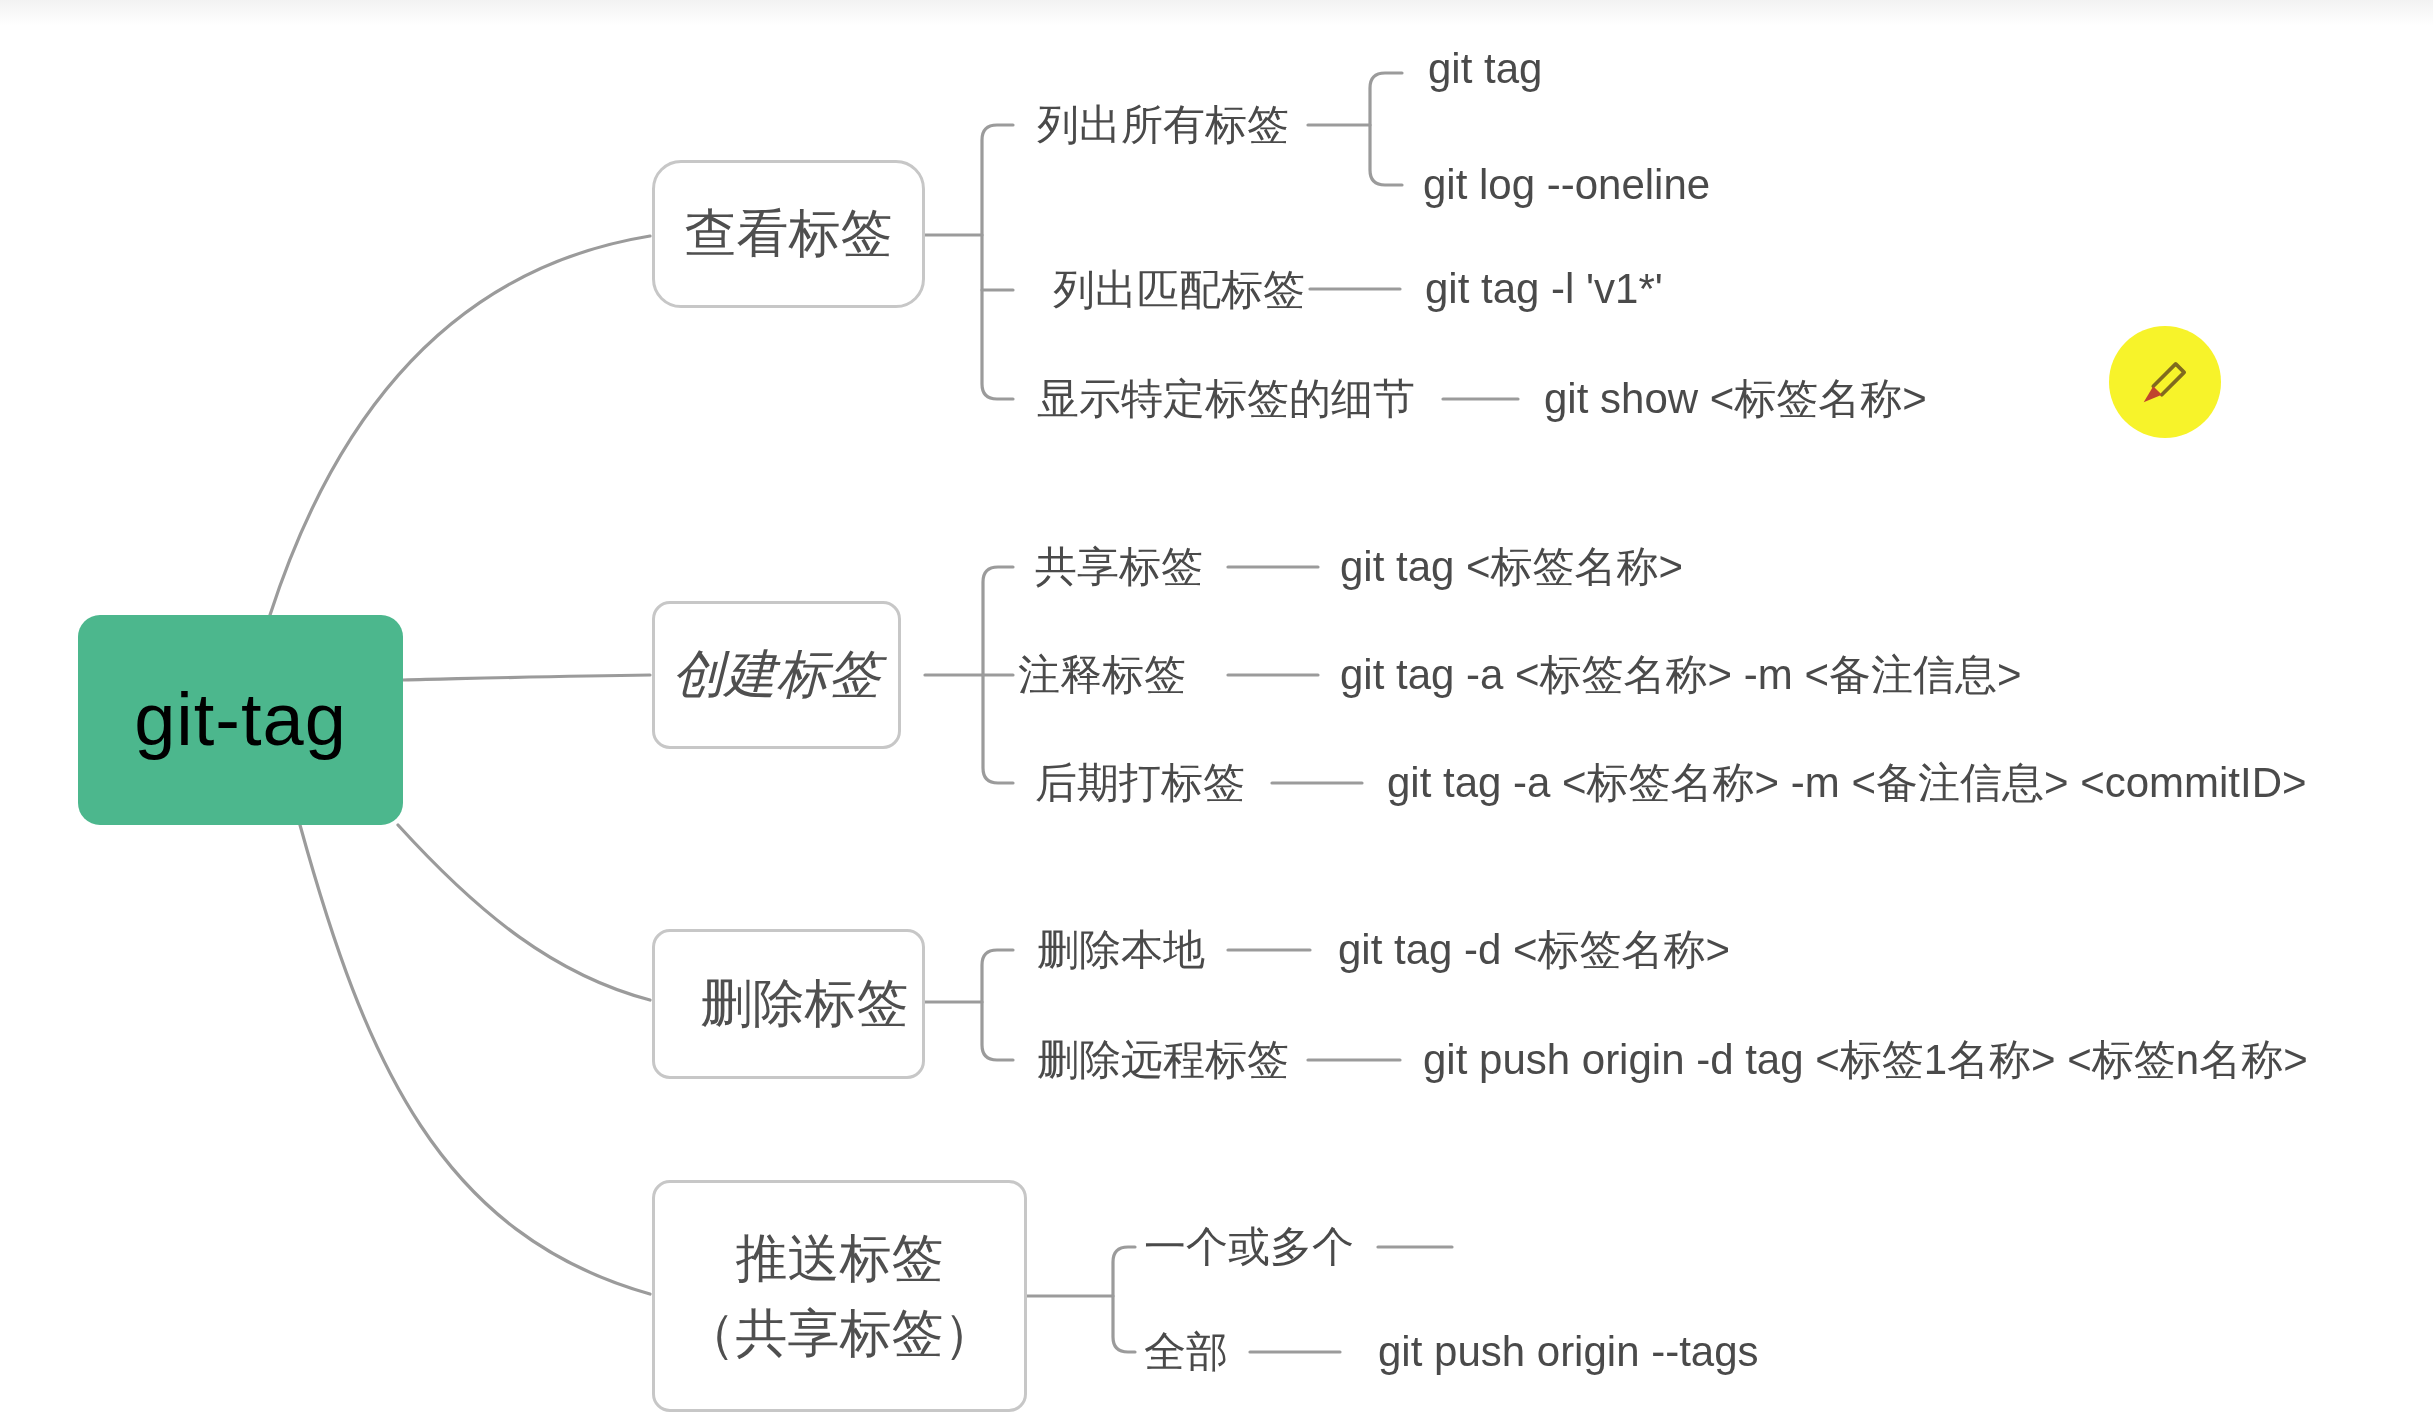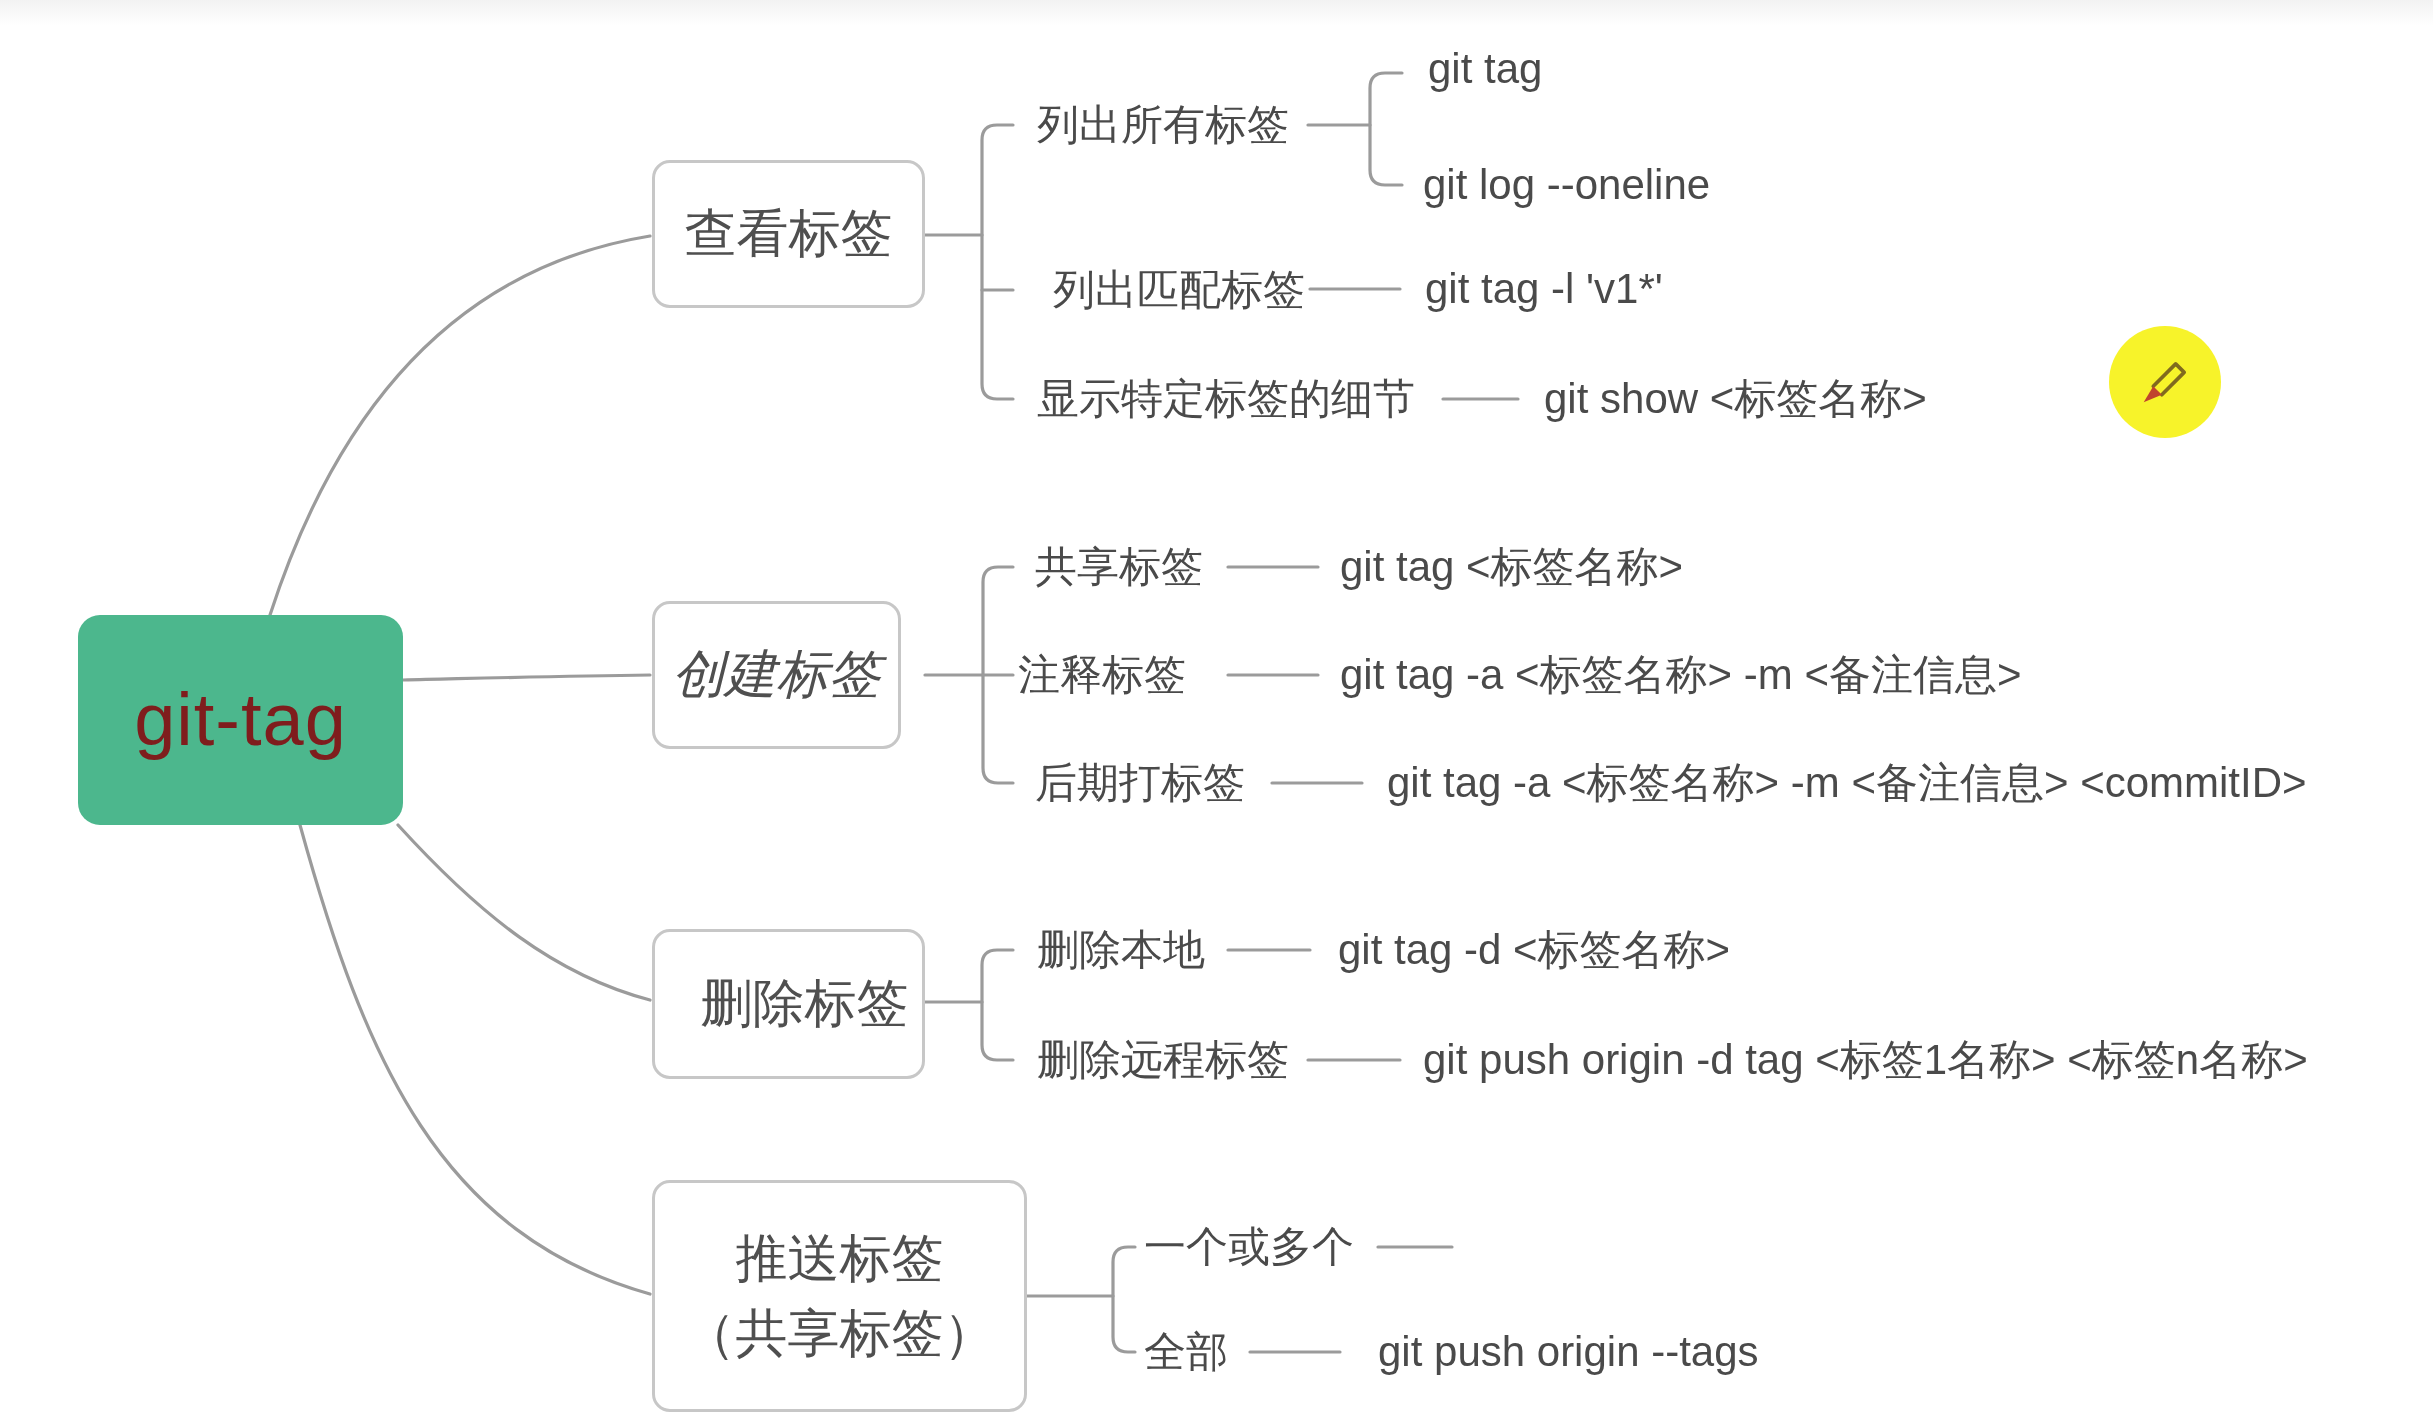--- a/index.html
+++ b/index.html
@@ -10,21 +10,21 @@
   .top-fade{position:absolute;top:0;left:0;right:0;height:26px;
     background:linear-gradient(#f2f2f2,#ffffff);pointer-events:none;}
   svg.wires{position:absolute;left:0;top:0;}
   svg.wires path{fill:none;stroke:#9b9b9b;stroke-width:3.2;stroke-linecap:round;}
   .box{
     position:absolute;background:#ffffff;border:3px solid #c7c7c7;border-radius:18px;
     display:flex;flex-direction:column;align-items:center;justify-content:center;
     font-size:52px;color:#4f4f4f;box-sizing:border-box;line-height:1.45;
   }
   .root{
-    background:#4cb78d;border:none;color:#7f1d1d;font-size:74px;border-radius:22px;
+    background:#4cb78d;border:none;color:#000000;font-size:74px;border-radius:22px;
     letter-spacing:1px;
   }
   .topic,.cmd{
     position:absolute;white-space:nowrap;font-size:42px;color:#4a4a4a;
     transform:translateY(-50%);line-height:1;
   }
   .cursor{
     position:absolute;left:2109px;top:326px;width:112px;height:112px;border-radius:50%;
     background:#f7f32a;display:flex;align-items:center;justify-content:center;
   }
@@ -66,21 +66,21 @@
     <path d="M 1027 1296 L 1113 1296"></path>
     <path d="M 1135 1247 L 1128 1247 Q 1113 1247 1113 1262 L 1113 1337 Q 1113 1352 1128 1352 L 1135 1352"></path>
     <path d="M 1378 1247 L 1452 1247"></path>
     <path d="M 1250 1352 L 1340 1352"></path>
   </svg>
 
   <div class="box root" style="left:78px;top:615px;width:325px;height:210px;">
     <span>git-tag</span>
   </div>
 
-  <div class="box" style="left:652px;top:160px;width:273px;height:148px;">
+  <div class="box" style="left:652px;top:160px;width:273px;height:148px;border-radius:29px;">
     <span>查看标签</span>
   </div>
   <div class="box" style="left:652px;top:601px;width:249px;height:148px;font-style:italic;">
     <span>创建标签</span>
   </div>
   <div class="box" style="left:652px;top:929px;width:273px;height:150px;padding-left:32px;">
     <span>删除标签</span>
   </div>
   <div class="box" style="left:652px;top:1180px;width:375px;height:232px;">
     <span>推送标签</span>

